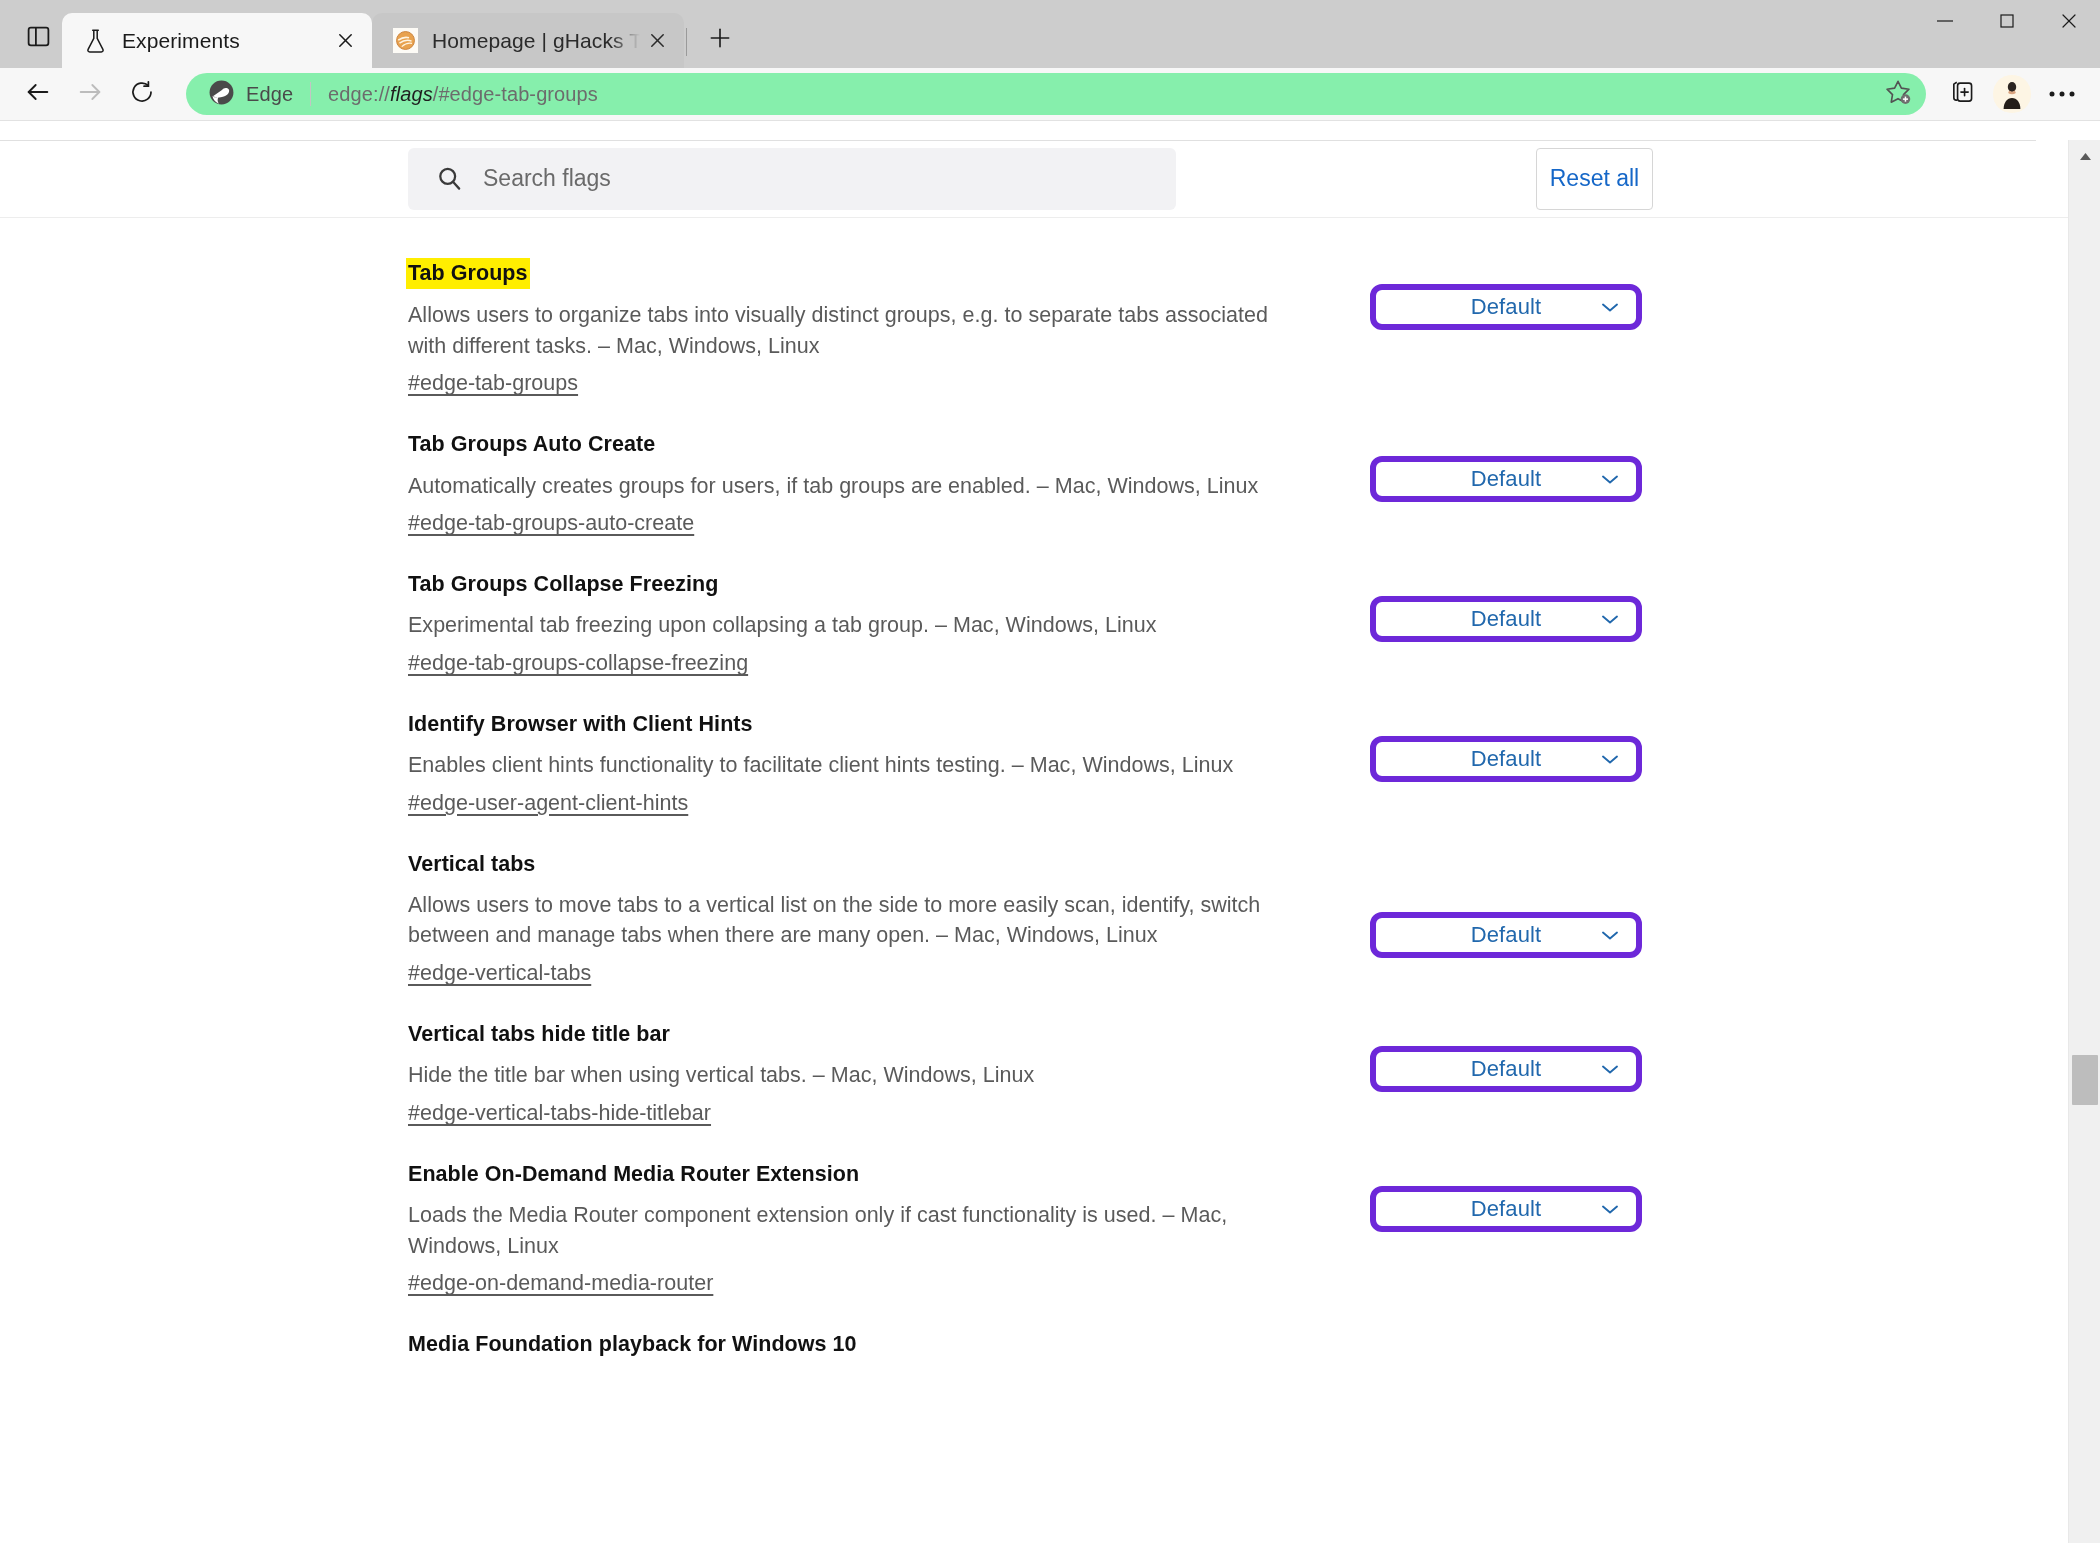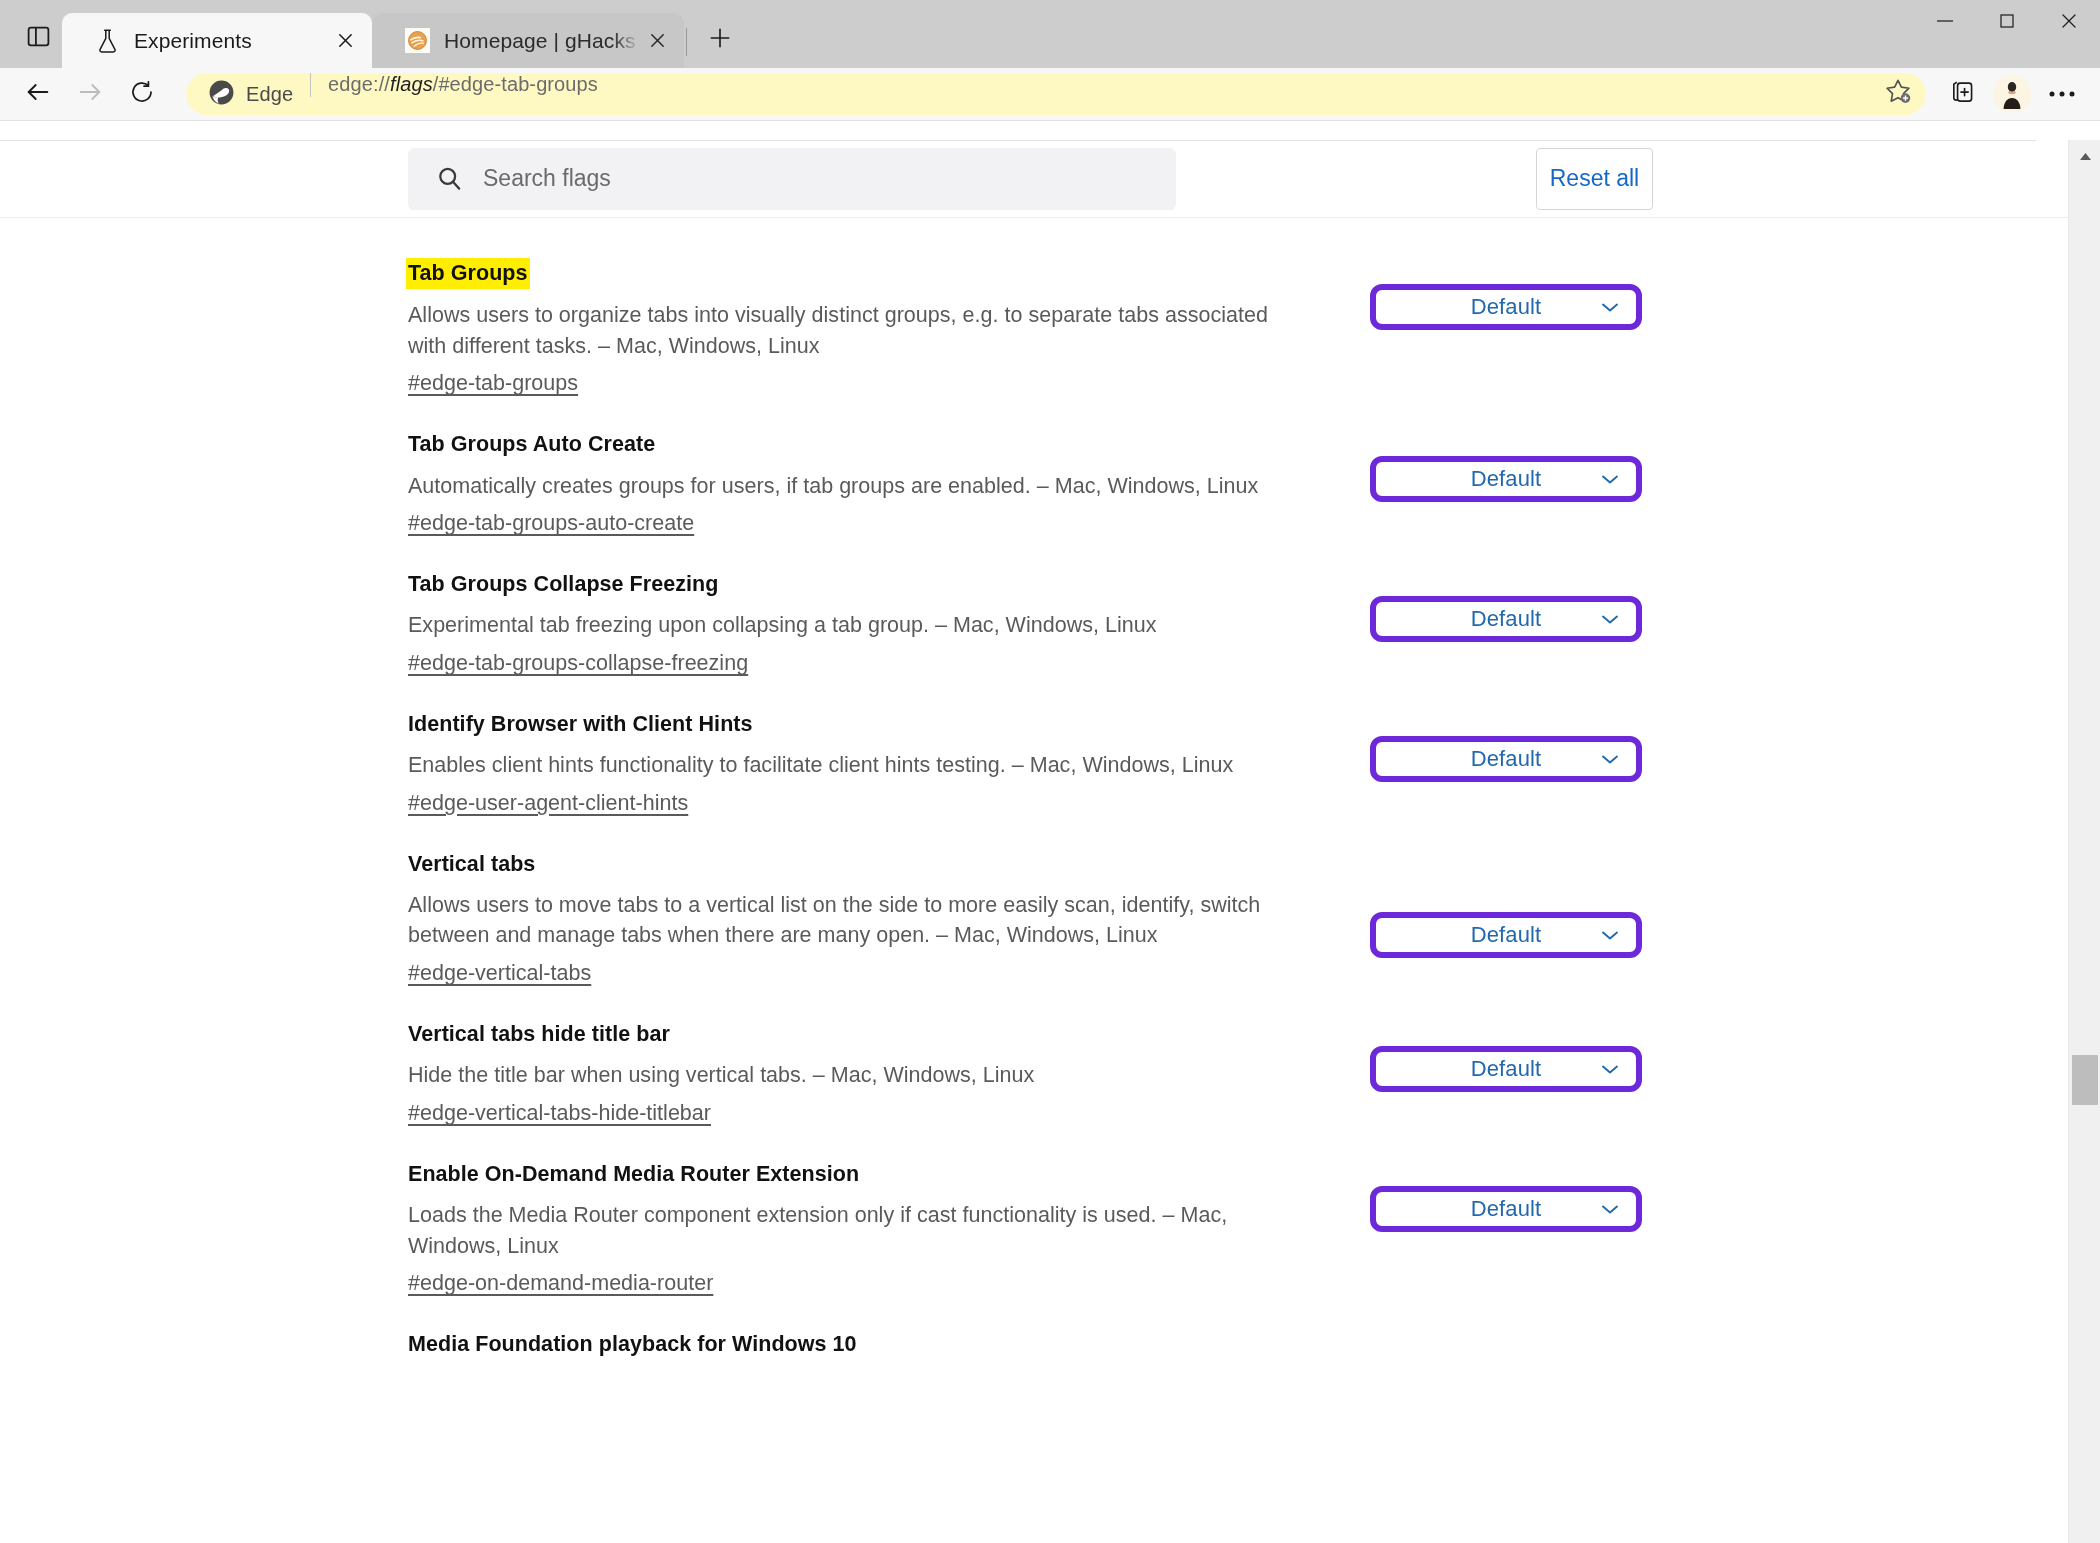--- a/index.html
+++ b/index.html
@@ -30,21 +30,21 @@
     display: flex;
     align-items: flex-end;
     height: 62px;
     flex: 0 0 auto;
   }
   .tab {
     position: relative;
     height: 55px;
     display: flex;
     align-items: center;
-    padding: 0 10px 0 32px;
+    padding: 0 10px 0 20px;
     border-radius: 10px 10px 0 0;
     min-width: 150px;
   }
   .tab.active {
     background: #f7f7f7;
     width: 310px;
   }
   .tab.inactive {
     background: #c7c7c7;
     width: 312px;
@@ -110,23 +110,24 @@
   .nav-btn {
     width: 48px; height: 44px;
     display: flex; align-items: center; justify-content: center;
     border-radius: 4px;
     flex: 0 0 auto;
     margin-right: 4px;
   }
   .addressbar {
     flex: 1 1 auto;
     height: 42px;
-    background: #fef9c3;
+    background: #86efac;
     border-radius: 21px;
     display: flex;
+    align-items: center;
     margin: 0 10px 0 16px;
     padding: 0 8px 0 22px;
     min-width: 0;
   }
   .edge-brand {
     display: flex;
     align-items: center;
     flex: 0 0 auto;
   }
   .edge-brand-label {

